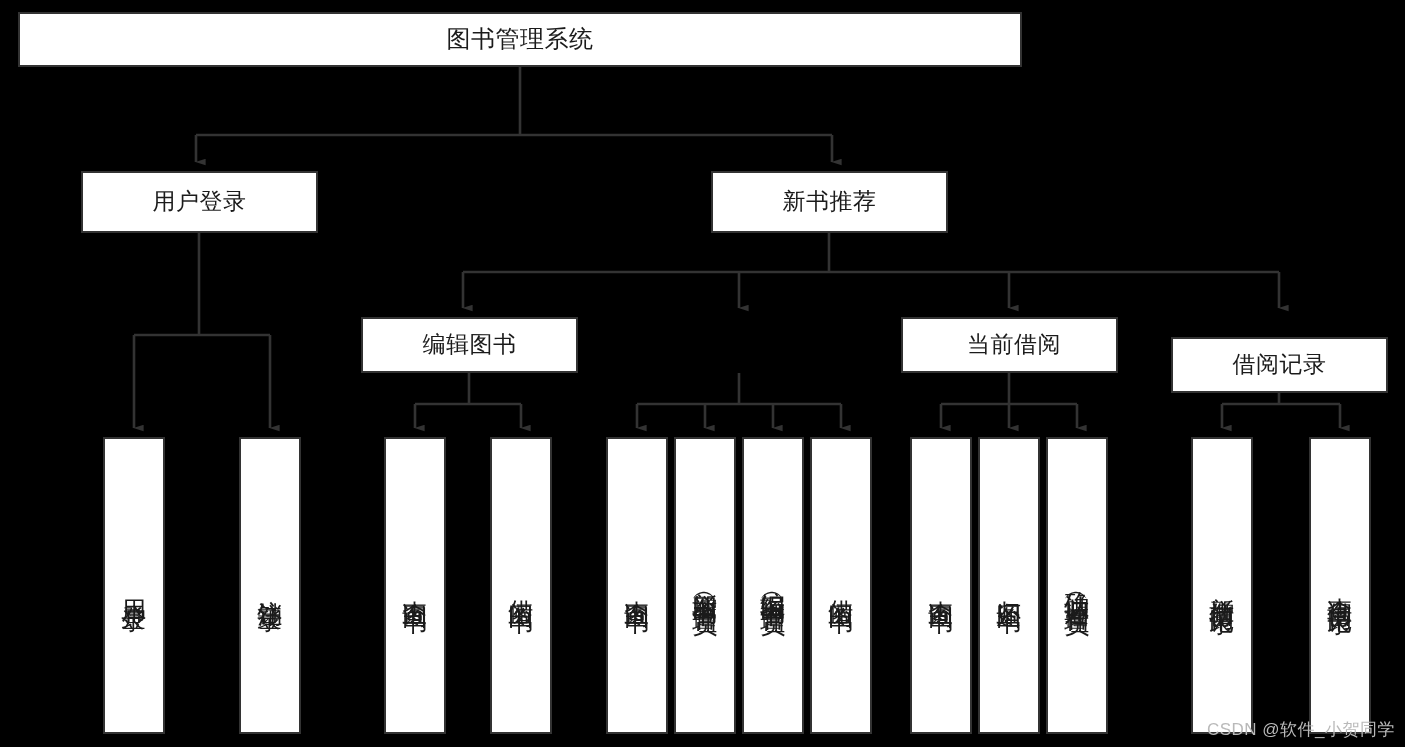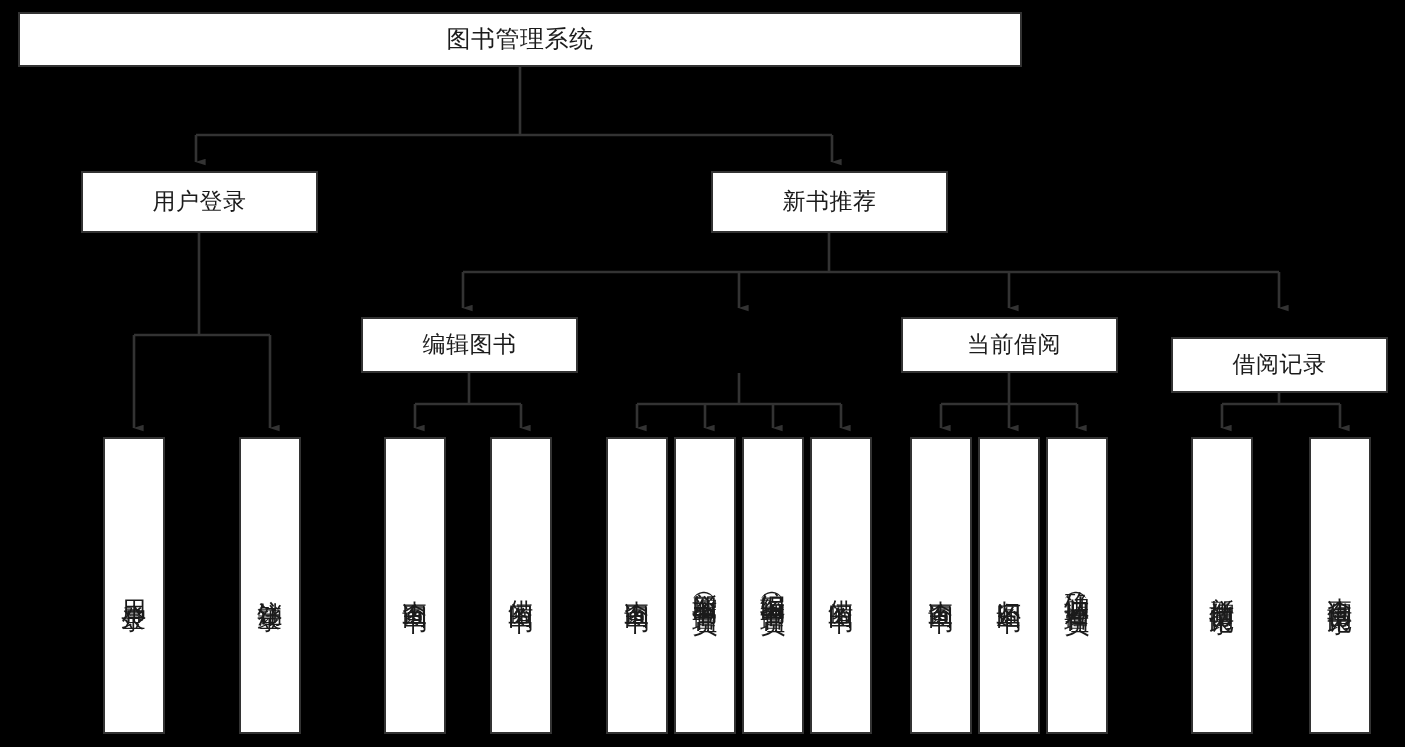--- a/index.html
+++ b/index.html
@@ -188,14 +188,15 @@
     <span class="node-label">确认归还（管理员）</span>
   </div>
 
   <div class="node vert" style="left:1191px; top:437px; width:62px; height:297px;">
     <span class="node-label">新增借阅记录</span>
   </div>
   <div class="node vert" style="left:1309px; top:437px; width:62px; height:297px;">
     <span class="node-label">查询借阅记录</span>
   </div>
 
+  <div id="watermark">CSDN @软件_小贺同学</div>
 
 </div>
 
 </body></html>

